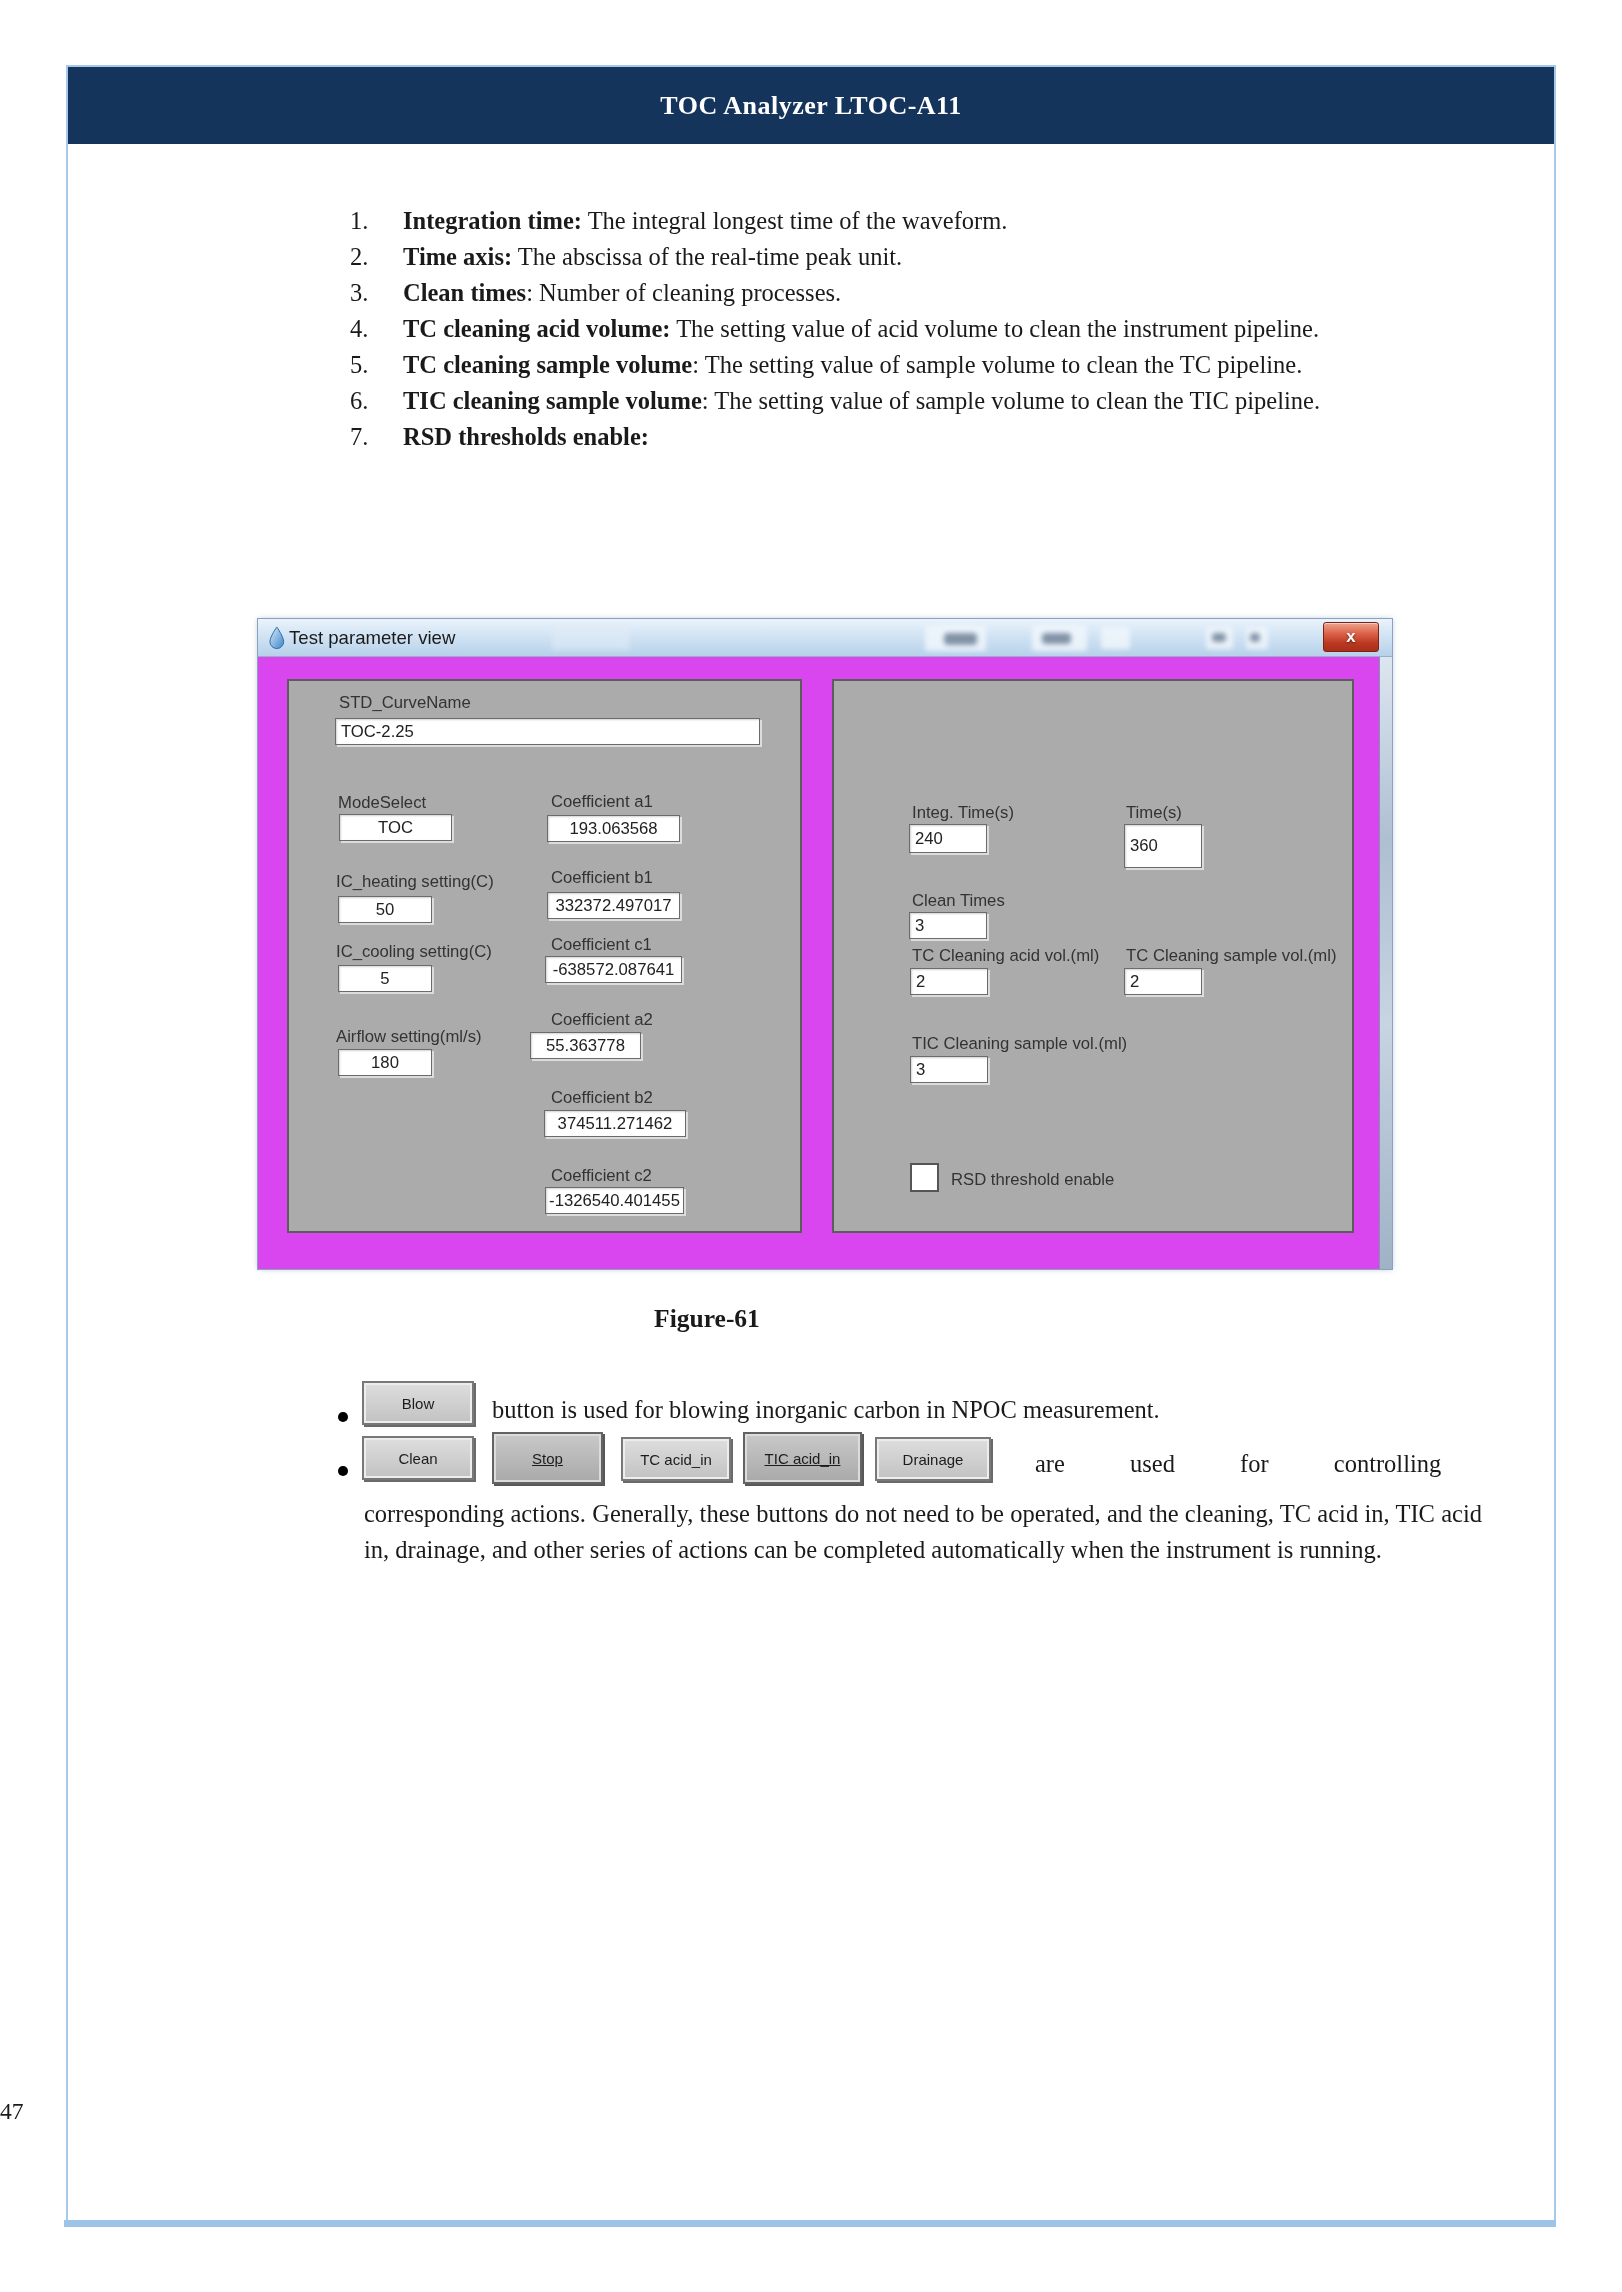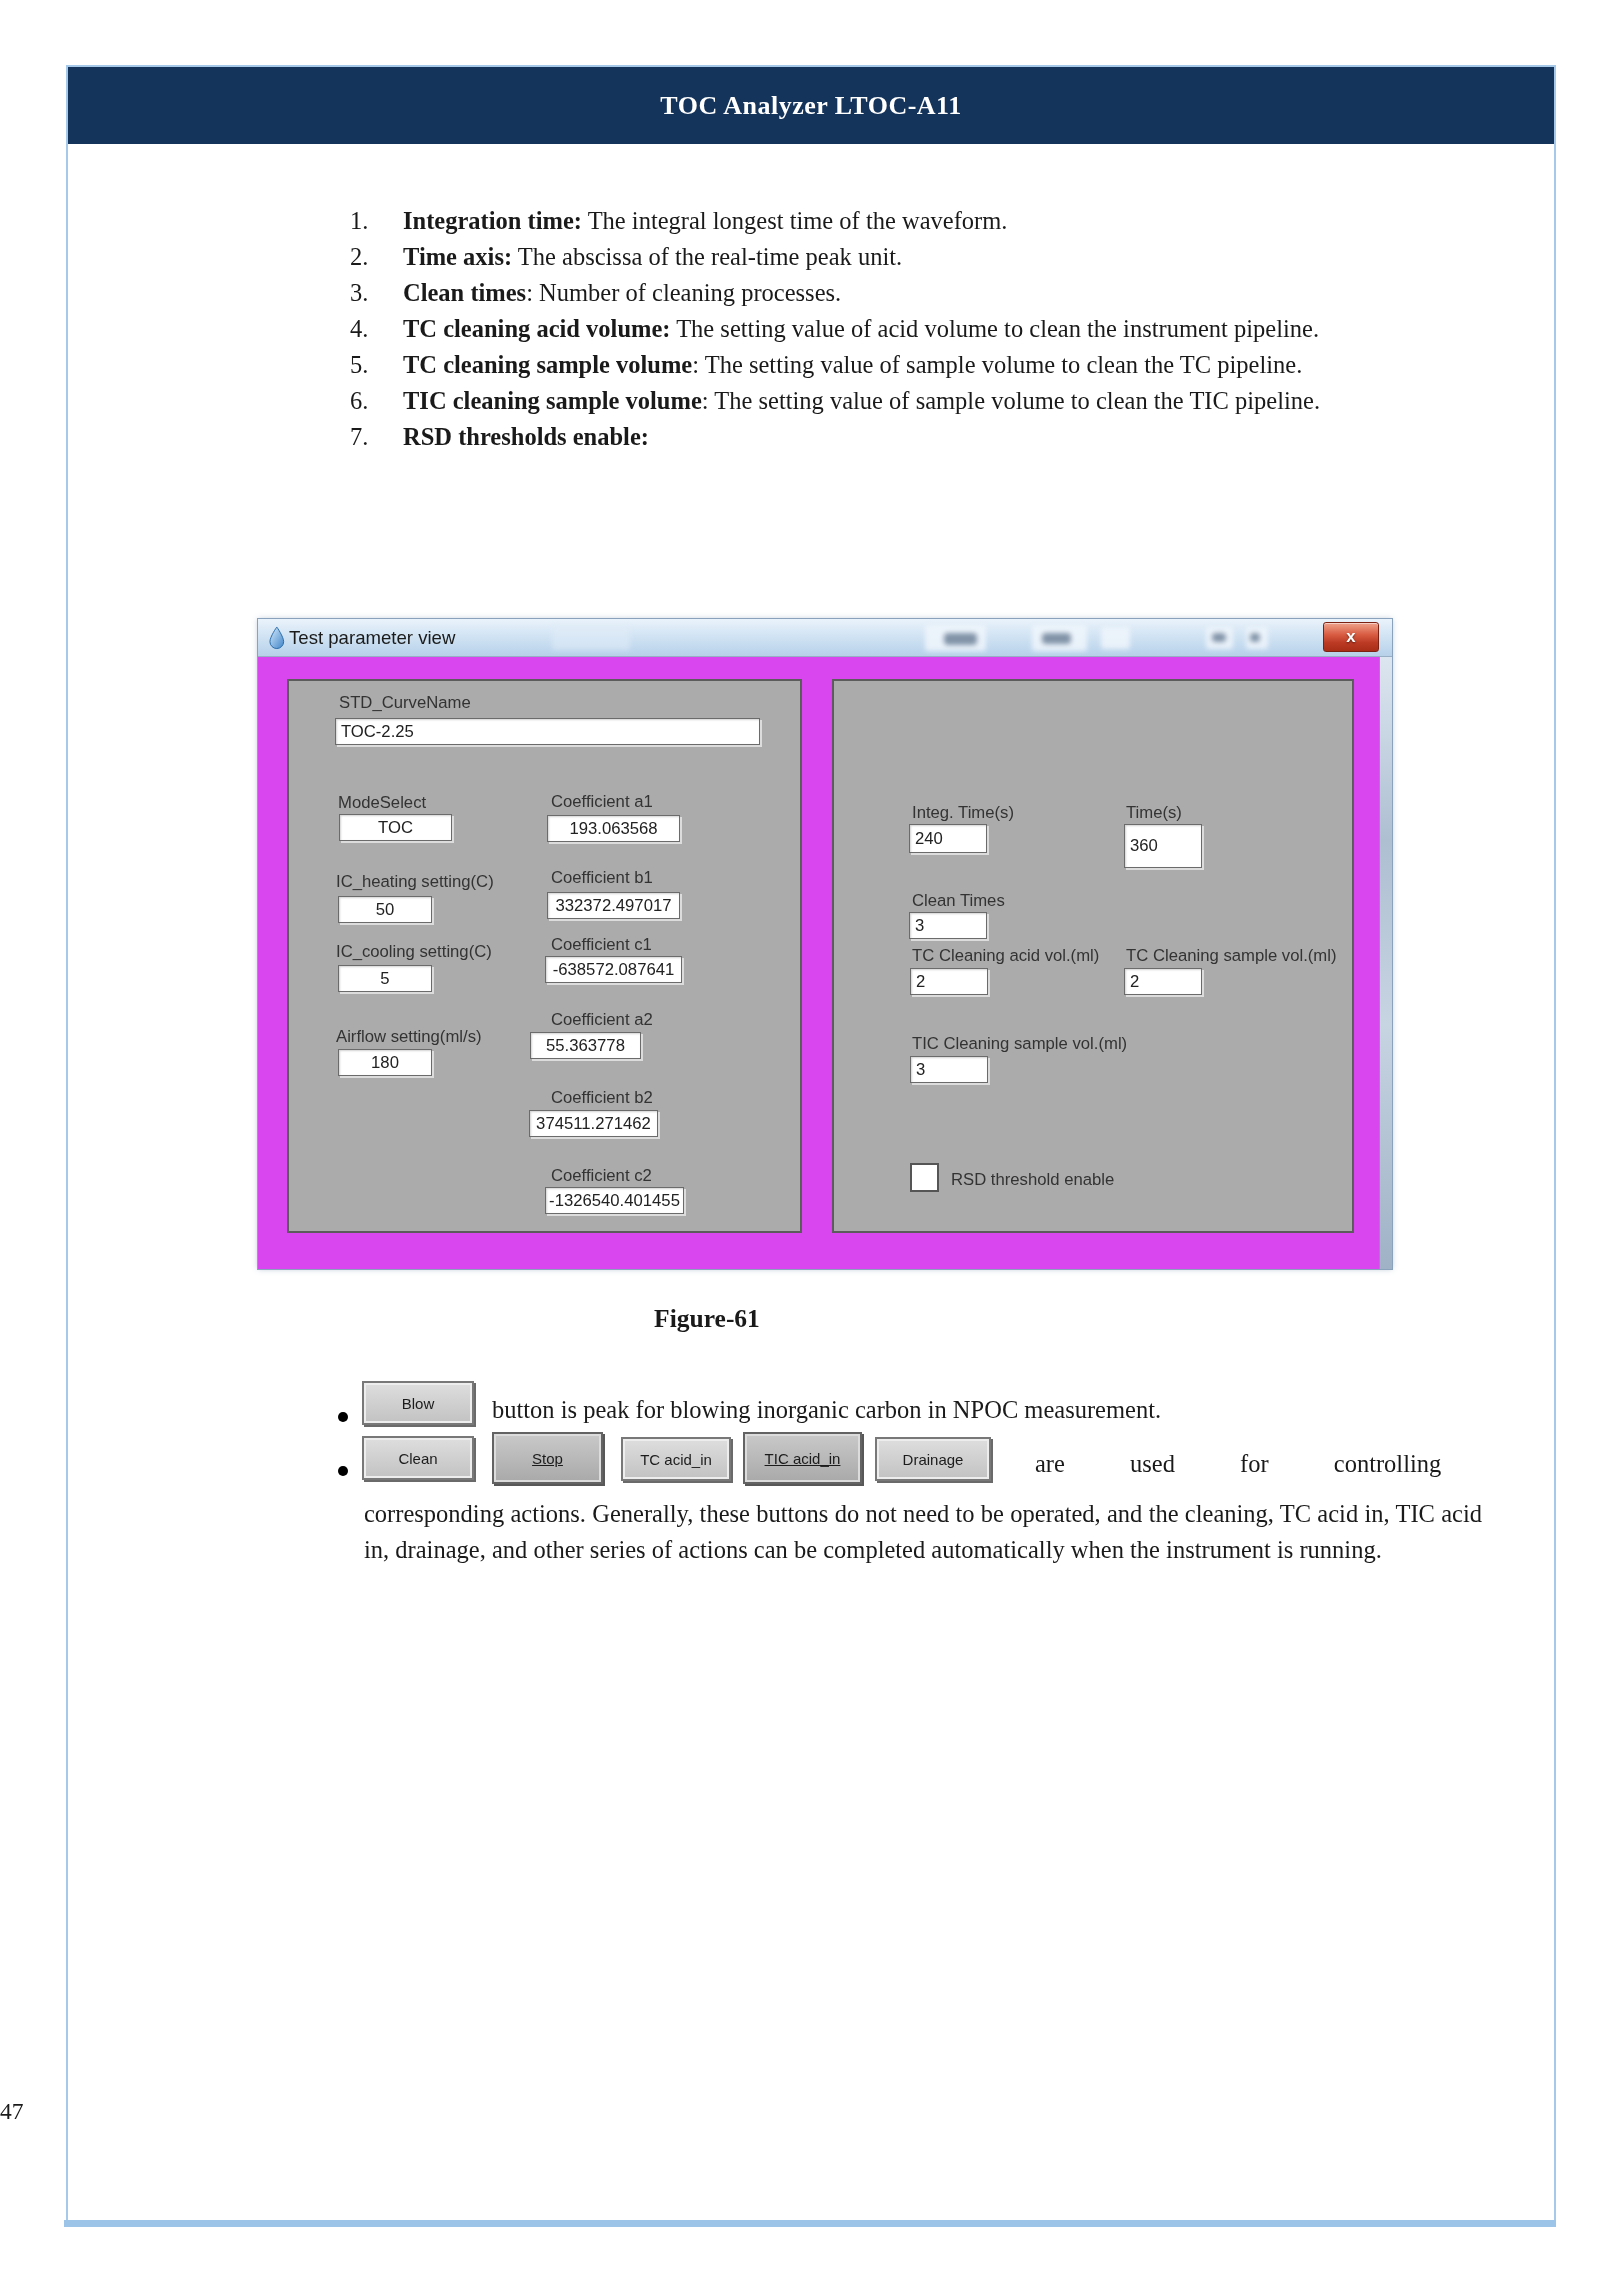--- a/index.html
+++ b/index.html
@@ -132,21 +132,21 @@
   <span class="lbl" style="left:293px;top:249px">Coefficient b1</span>
   <div class="fld c" style="left:289px;top:273px;width:133px">332372.497017</div>
 
   <span class="lbl" style="left:293px;top:316px">Coefficient c1</span>
   <div class="fld c" style="left:287px;top:337px;width:137px">-638572.087641</div>
 
   <span class="lbl" style="left:293px;top:391px">Coefficient a2</span>
   <div class="fld c" style="left:272px;top:413px;width:111px">55.363778</div>
 
   <span class="lbl" style="left:293px;top:469px">Coefficient b2</span>
-  <div class="fld c" style="left:271px;top:491px;width:129px">374511.271462</div>
+  <div class="fld c" style="left:286px;top:491px;width:142px">374511.271462</div>
 
   <span class="lbl" style="left:293px;top:547px">Coefficient c2</span>
   <div class="fld c" style="left:287px;top:568px;width:139px">-1326540.401455</div>
 
   <div class="grp" id="grp-right"></div>
   <span class="lbl" style="left:654px;top:184px">Integ. Time(s)</span>
   <div class="fld l" style="left:651px;top:205px;width:78px;height:29px">240</div>
 
   <span class="lbl" style="left:868px;top:184px">Time(s)</span>
   <div class="fld l" style="left:866px;top:205px;width:78px;height:44px">360</div>
@@ -164,21 +164,21 @@
   <div class="fld l" style="left:652px;top:437px;width:78px">3</div>
 
   <div id="rsd-box"></div>
   <span class="lbl" style="left:693px;top:551px">RSD threshold enable</span>
 </div>
 
 <div class="abs" id="figcap">Figure-61</div>
 
 <div class="dot" style="left:338px;top:1412px"></div>
 <div class="wbtn" style="left:362px;top:1381px;width:112px;height:44px">Blow</div>
-<div class="btxt" style="left:492px;top:1396px">button is peak for blowing inorganic carbon in NPOC measurement.</div>
+<div class="btxt" style="left:492px;top:1396px">button is used for blowing inorganic carbon in NPOC measurement.</div>
 
 <div class="dot" style="left:338px;top:1466px"></div>
 <div class="wbtn" style="left:362px;top:1436px;width:112px;height:44px">Clean</div>
 <div class="wbtn dark" style="left:492px;top:1432px;width:111px;height:52px">Stop</div>
 <div class="wbtn" style="left:621px;top:1437px;width:110px;height:44px">TC acid_in</div>
 <div class="wbtn dark" style="left:743px;top:1432px;width:119px;height:52px">TIC acid_in</div>
 <div class="wbtn" style="left:875px;top:1437px;width:116px;height:44px">Drainage</div>
 <div class="btxt" id="lead2" style="left:1035px;top:1450px">are used for controlling</div>
 <div id="bullet-par">corresponding actions. Generally, these buttons do not need to be operated, and the cleaning, TC acid in, TIC acid in, drainage, and other series of actions can be completed automatically when the instrument is running.</div>
 

